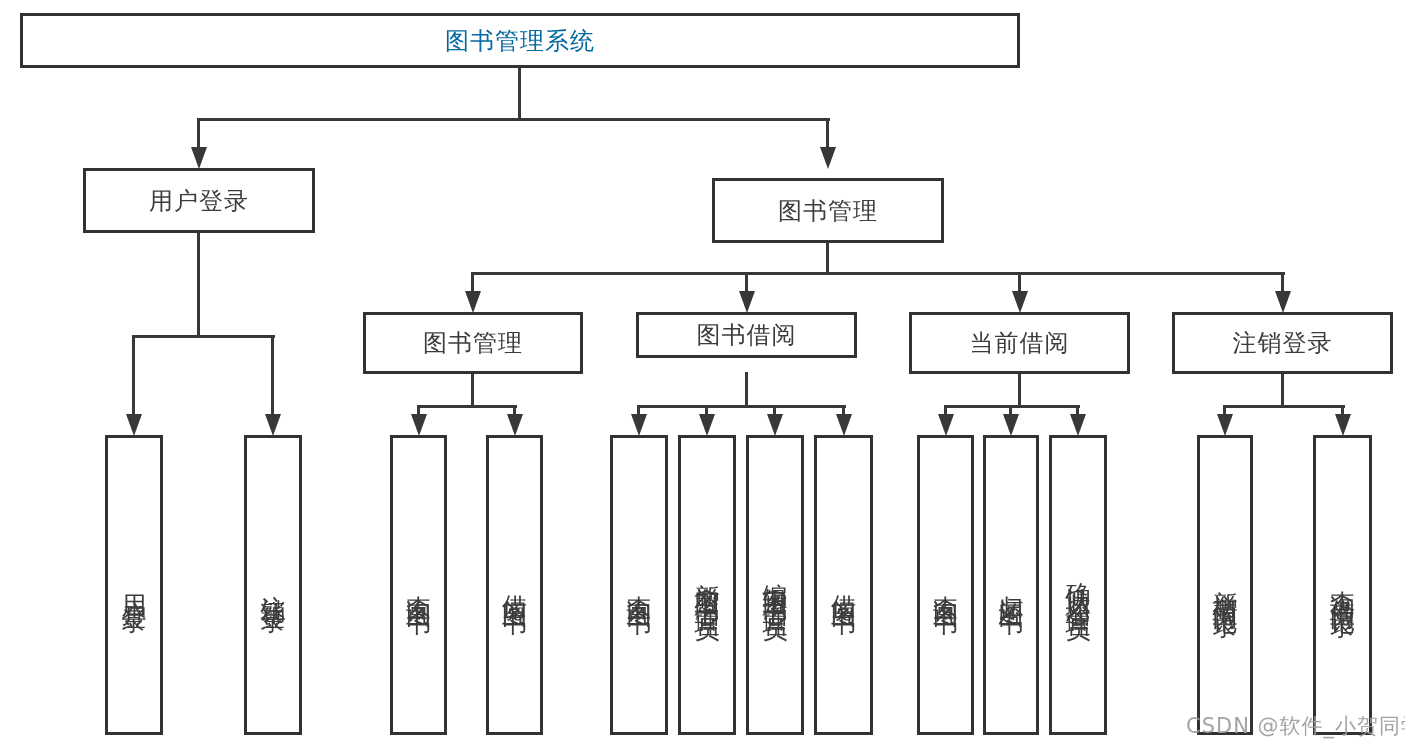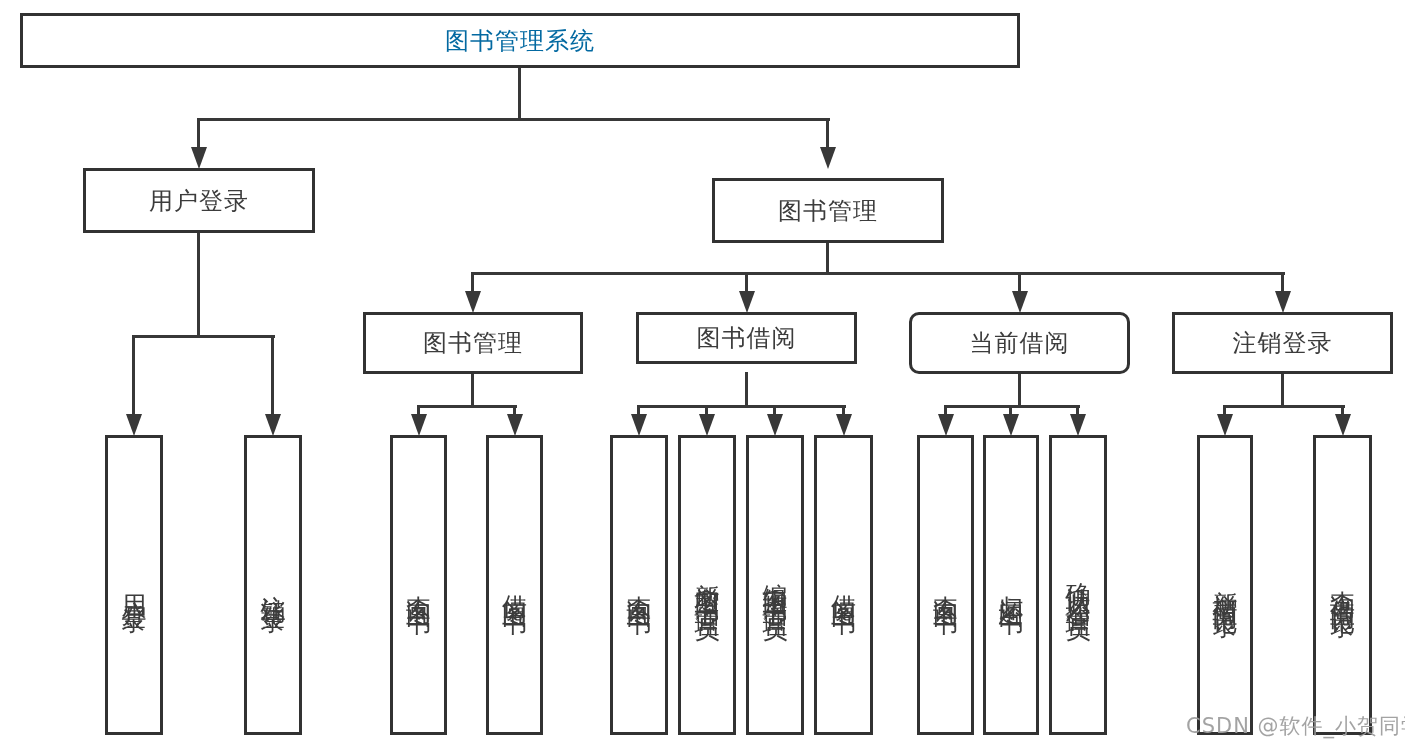--- a/index.html
+++ b/index.html
@@ -117,22 +117,22 @@
       <div class="line" style="left: 1223px; top: 405px; width: 3px; height: 16px; background: rgb(56, 56, 56);"></div>
       <div class="arrow" style="left: 1217px; top: 414px; border-top-color: rgb(56, 56, 56);"></div>
       <div class="line" style="left: 1341px; top: 405px; width: 3px; height: 16px; background: rgb(56, 56, 56);"></div>
       <div class="arrow" style="left: 1335px; top: 414px; border-top-color: rgb(56, 56, 56);"></div>
     </div>
   <div id="nodes-layer">
       <div class="node horiz" style="left: 20px; top: 13px; width: 1000px; height: 55px; border-color: rgb(50, 50, 50); color: #0369a1;">图书管理系统</div>
       <div class="node horiz" style="left: 83px; top: 168px; width: 232px; height: 65px; border-color: rgb(50, 50, 50); color: rgb(60, 60, 60);">用户登录</div>
       <div class="node horiz" style="left: 712px; top: 178px; width: 232px; height: 65px; border-color: rgb(50, 50, 50); color: rgb(60, 60, 60);">图书管理</div>
       <div class="node horiz" style="left: 363px; top: 312px; width: 220px; height: 62px; border-color: rgb(50, 50, 50); color: rgb(60, 60, 60);">图书管理</div>
-      <div class="node horiz" style="left: 636px; top: 312px; width: 221px; height: 52px; border-color: rgb(50, 50, 50); color: rgb(60, 60, 60);">图书借阅</div>
-      <div class="node horiz" style="left: 909px; top: 312px; width: 221px; height: 62px; border-color: rgb(50, 50, 50); color: rgb(60, 60, 60); border-radius: 10px;">当前借阅</div>
+      <div class="node horiz" style="left: 636px; top: 312px; width: 221px; height: 46px; border-color: rgb(50, 50, 50); color: rgb(60, 60, 60);">图书借阅</div>
+      <div class="node horiz" style="left: 909px; top: 312px; width: 221px; height: 62px; border-color: rgb(50, 50, 50); color: rgb(60, 60, 60);">当前借阅</div>
       <div class="node horiz" style="left: 1172px; top: 312px; width: 221px; height: 62px; border-color: rgb(50, 50, 50); color: rgb(60, 60, 60);">注销登录</div>
       <div class="node vert" style="left: 105px; top: 435px; width: 58px; height: 300px; border-color: rgb(50, 50, 50); color: rgb(60, 60, 60);">用户登录</div>
       <div class="node vert" style="left: 244px; top: 435px; width: 58px; height: 300px; border-color: rgb(50, 50, 50); color: rgb(60, 60, 60);">注销登录</div>
       <div class="node vert" style="left: 390px; top: 435px; width: 57px; height: 300px; border-color: rgb(50, 50, 50); color: rgb(60, 60, 60);">查询图书</div>
       <div class="node vert" style="left: 486px; top: 435px; width: 57px; height: 300px; border-color: rgb(50, 50, 50); color: rgb(60, 60, 60);">借阅图书</div>
       <div class="node vert" style="left: 610px; top: 435px; width: 58px; height: 300px; border-color: rgb(50, 50, 50); color: rgb(60, 60, 60);">查询图书</div>
       <div class="node vert" style="left: 678px; top: 435px; width: 58px; height: 300px; border-color: rgb(50, 50, 50); color: rgb(60, 60, 60);">新增图书（管理员）</div>
       <div class="node vert" style="left: 746px; top: 435px; width: 58px; height: 300px; border-color: rgb(50, 50, 50); color: rgb(60, 60, 60);">编辑图书（管理员）</div>
       <div class="node vert" style="left: 814px; top: 435px; width: 59px; height: 300px; border-color: rgb(50, 50, 50); color: rgb(60, 60, 60);">借阅图书</div>
       <div class="node vert" style="left: 917px; top: 435px; width: 57px; height: 300px; border-color: rgb(50, 50, 50); color: rgb(60, 60, 60);">查询图书</div>

